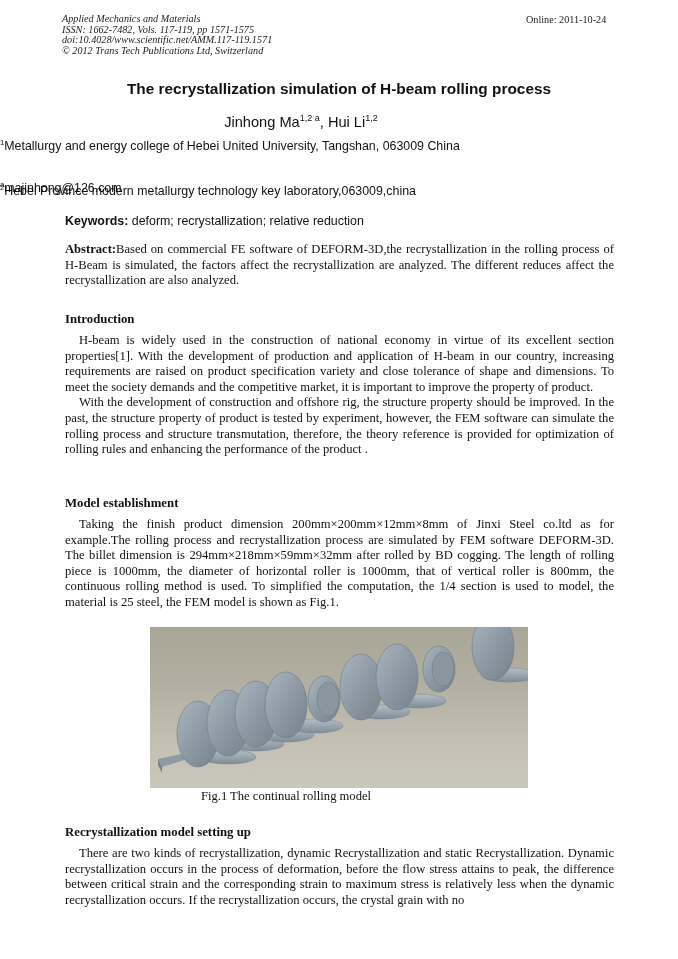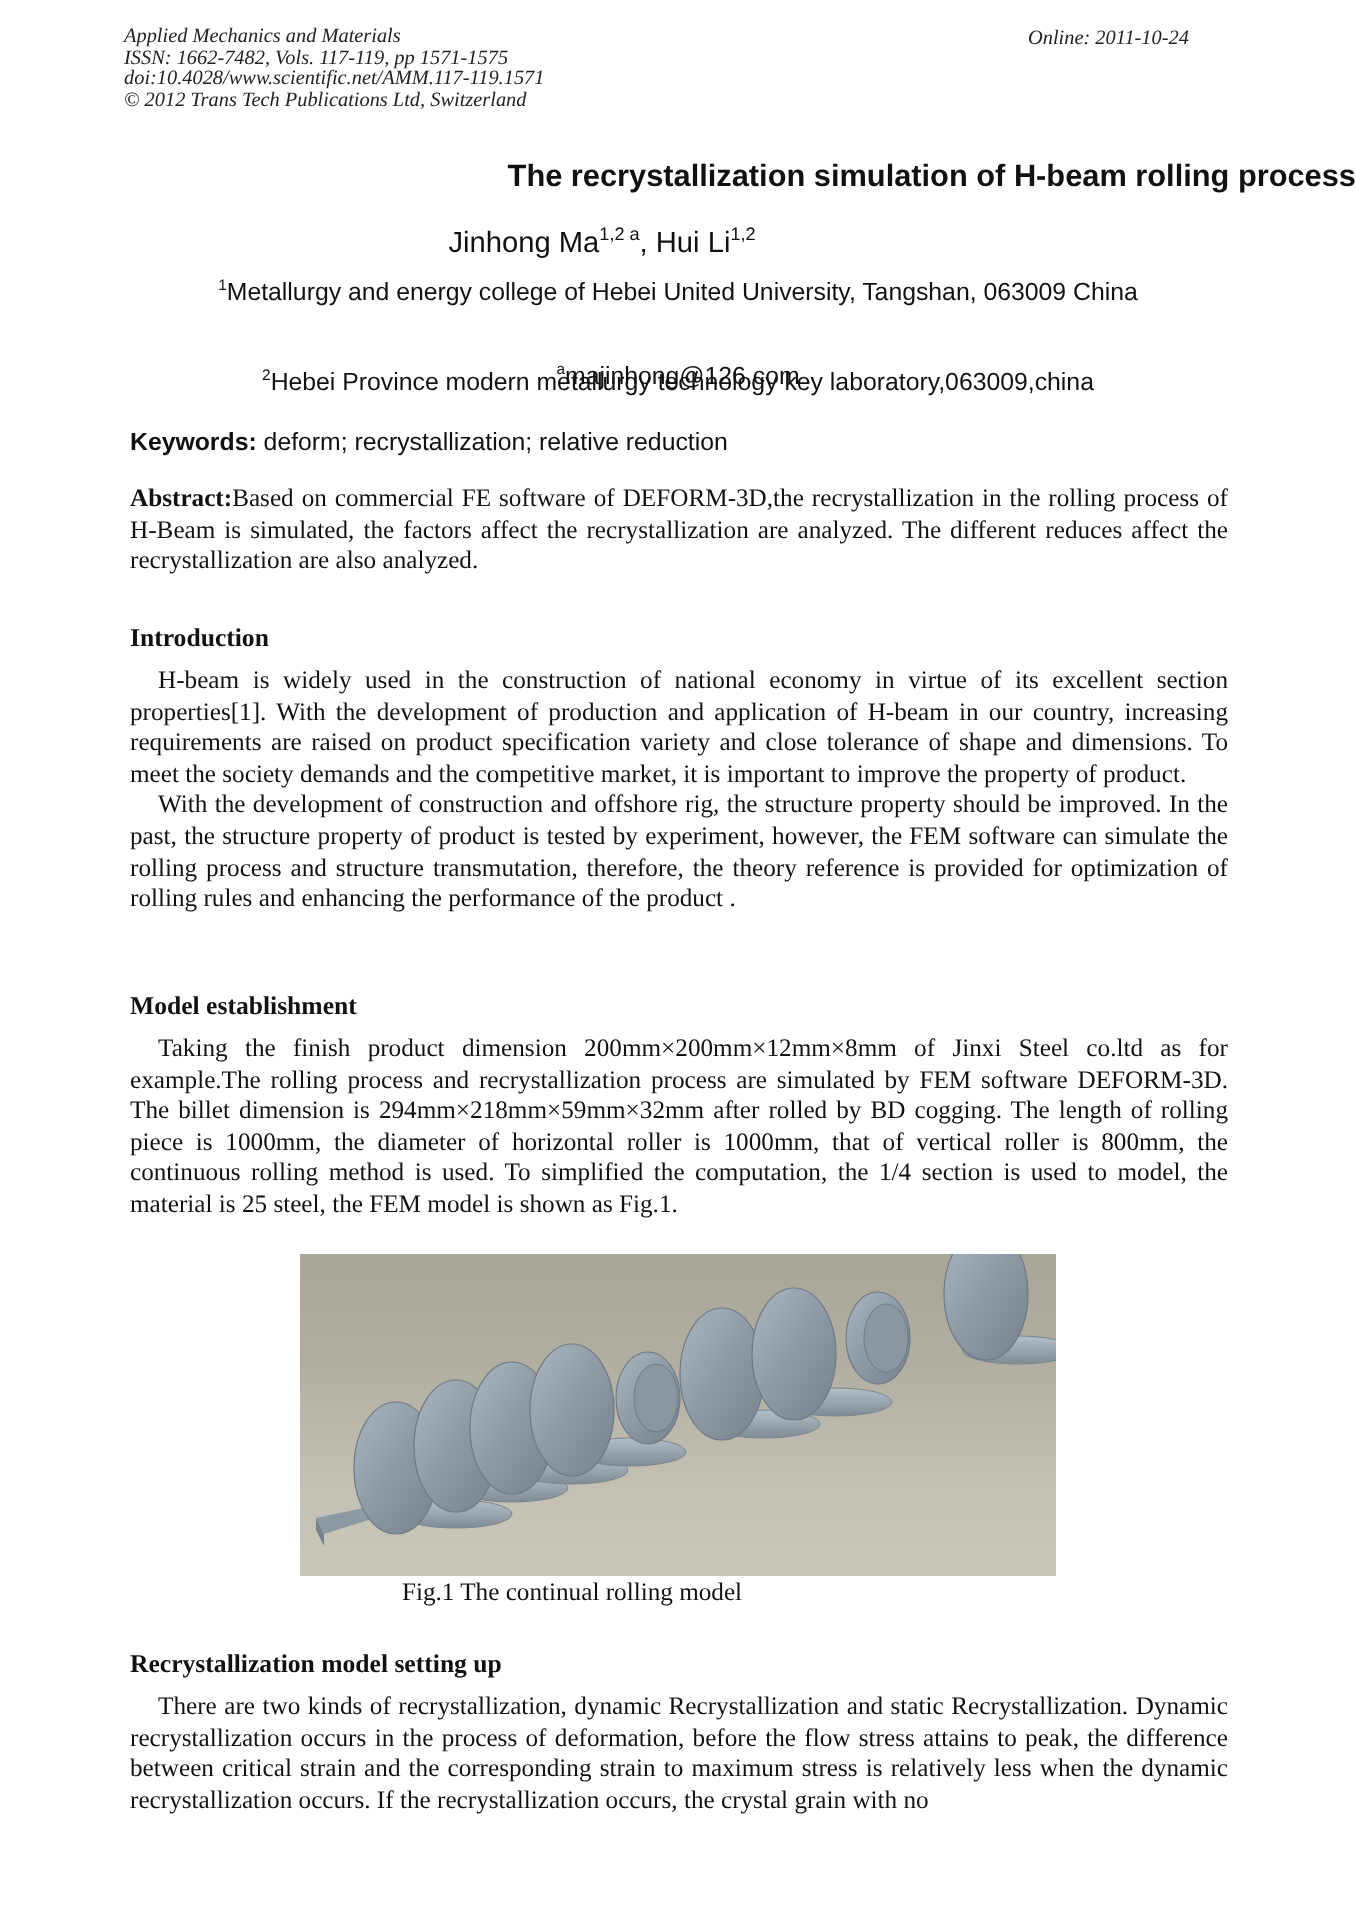--- a/index.html
+++ b/index.html
@@ -3,25 +3,25 @@
   <meta charset="utf-8">
   <style>
     html, body { margin: 0; padding: 0; background: #ffffff; }
     body { width: 678px; height: 959px; position: relative; overflow: hidden; color: #111; }
     .serif { font-family: "Liberation Serif", "DejaVu Serif", serif; }
     .sans { font-family: "Liberation Sans", "DejaVu Sans", sans-serif; }
     .abs { position: absolute; }
 
     .header-left { left: 62px; top: 14px; font-size: 10.2px; line-height: 10.6px; font-style: italic; color: #222; }
     .header-left div { white-space: nowrap; }
-    .header-right { left: 514px; top: 14px; font-size: 10.2px; font-style: italic; color: #222; }
+    .header-right { left: 526px; top: 14px; font-size: 10.2px; color: #222; }
 
-    .title { left: 0; width: 678px; top: 80px; text-align: right; font-size: 15.4px; font-weight: bold; }
+    .title { left: 0; width: 678px; top: 80px; text-align: center; font-size: 15.4px; font-weight: bold; }
     .authors { left: 0; width: 602px; top: 114px; text-align: center; font-size: 14.6px; }
-    .affil { left: 0; width: 678px; text-align: center; font-size: 12.4px; }
+    .affil { left: 0; width: 678px; text-align: left; font-size: 12.4px; }
     sup { font-size: 62%; vertical-align: super; line-height: 0; }
 
     .keywords { left: 65px; top: 214px; font-size: 12.4px; white-space: nowrap; }
     .keywords b { font-weight: bold; }
 
     .para { left: 65px; width: 549px; font-size: 12.6px; line-height: 15.6px; text-align: justify; }
     .para p { margin: 0; }
     .indent { text-indent: 14px; }
     .heading { left: 65px; font-size: 12.8px; font-weight: bold; white-space: nowrap; }
 

